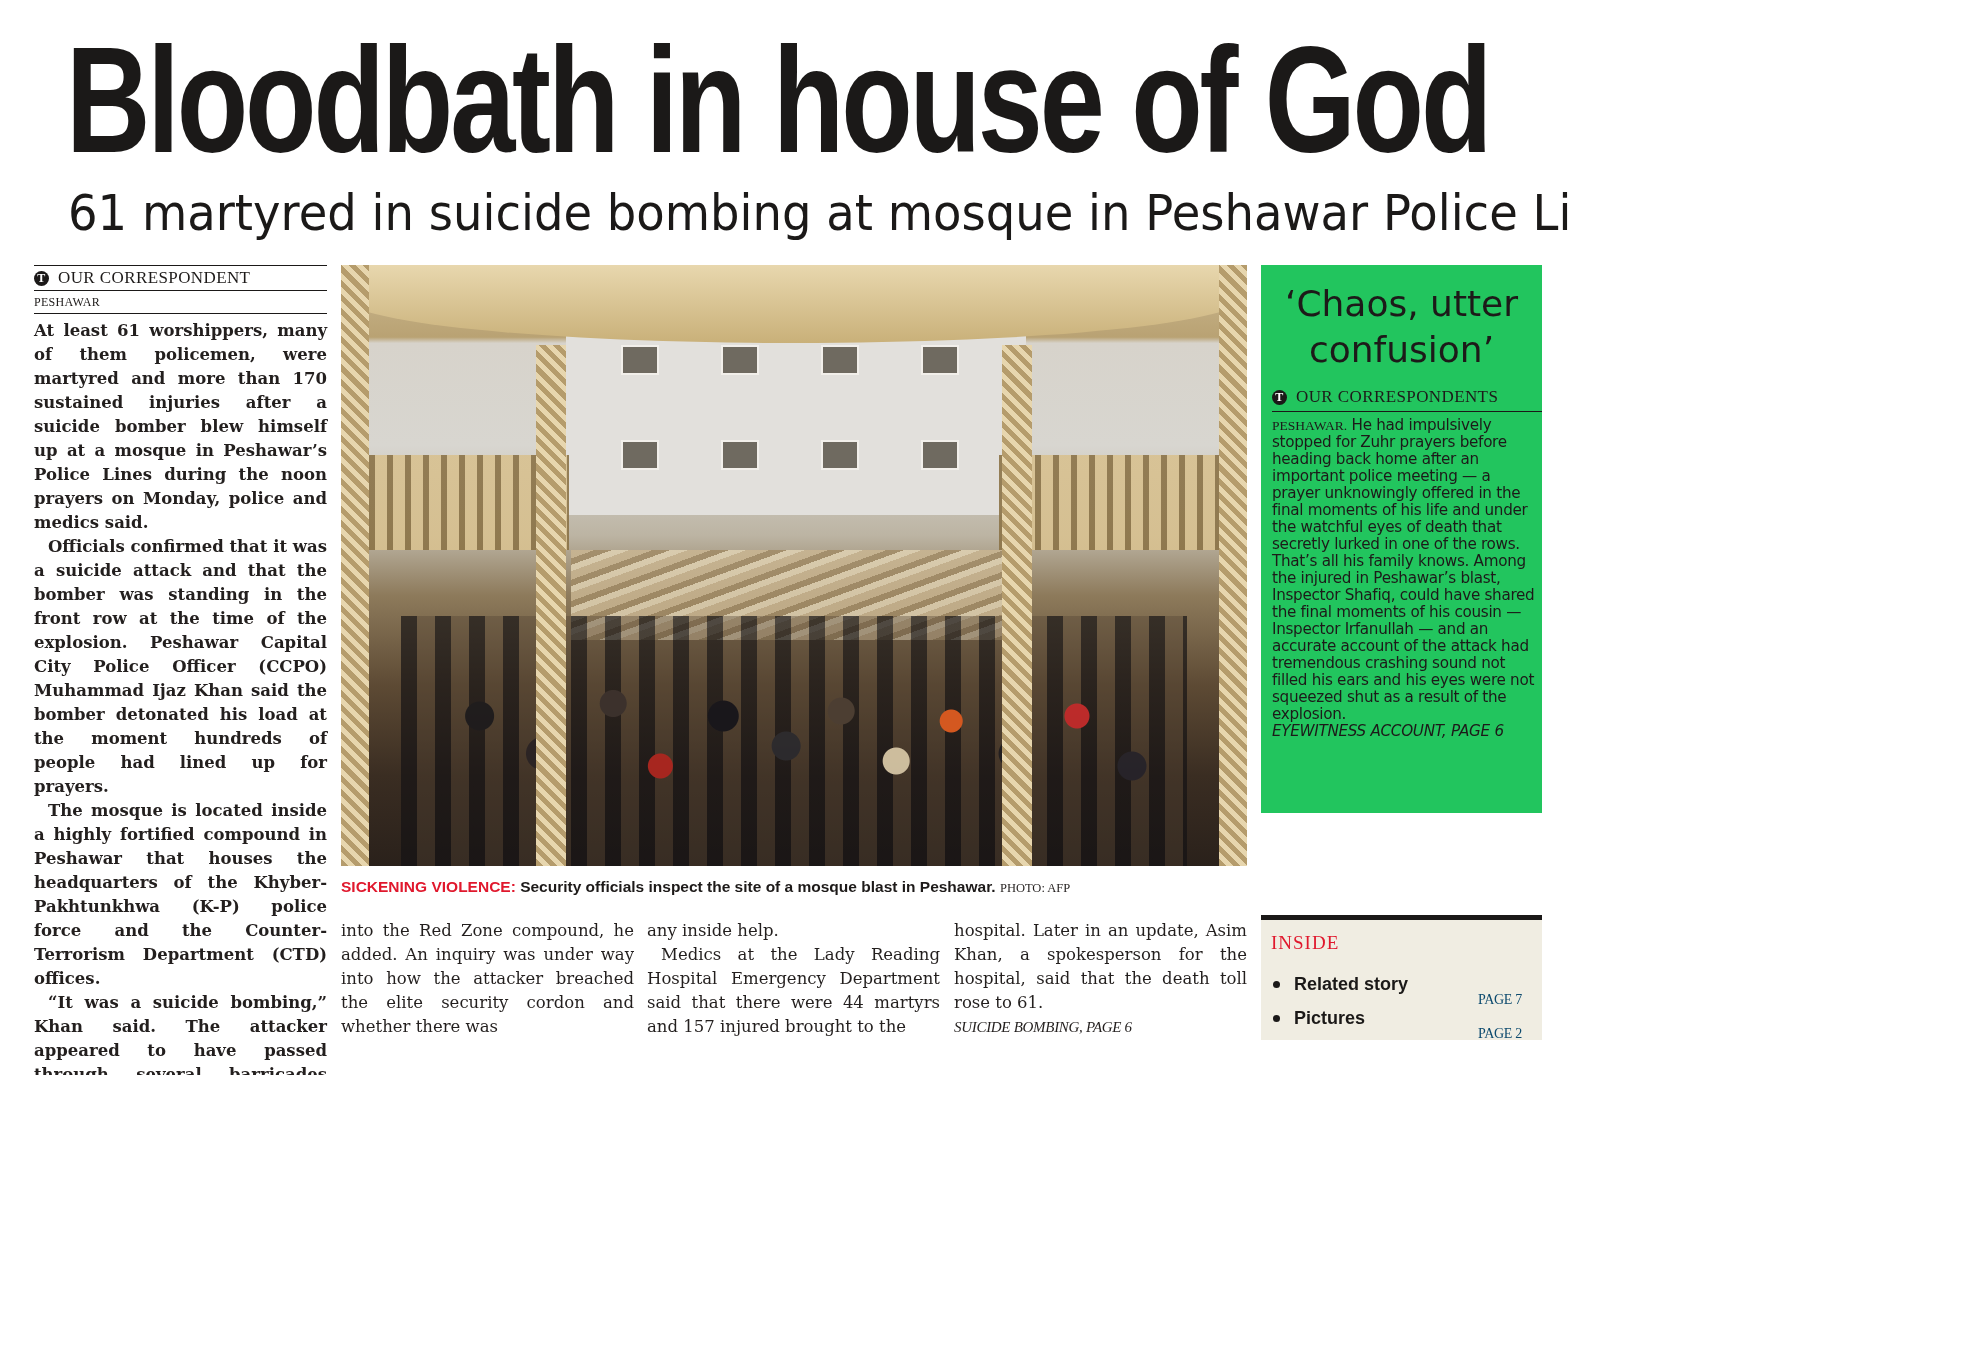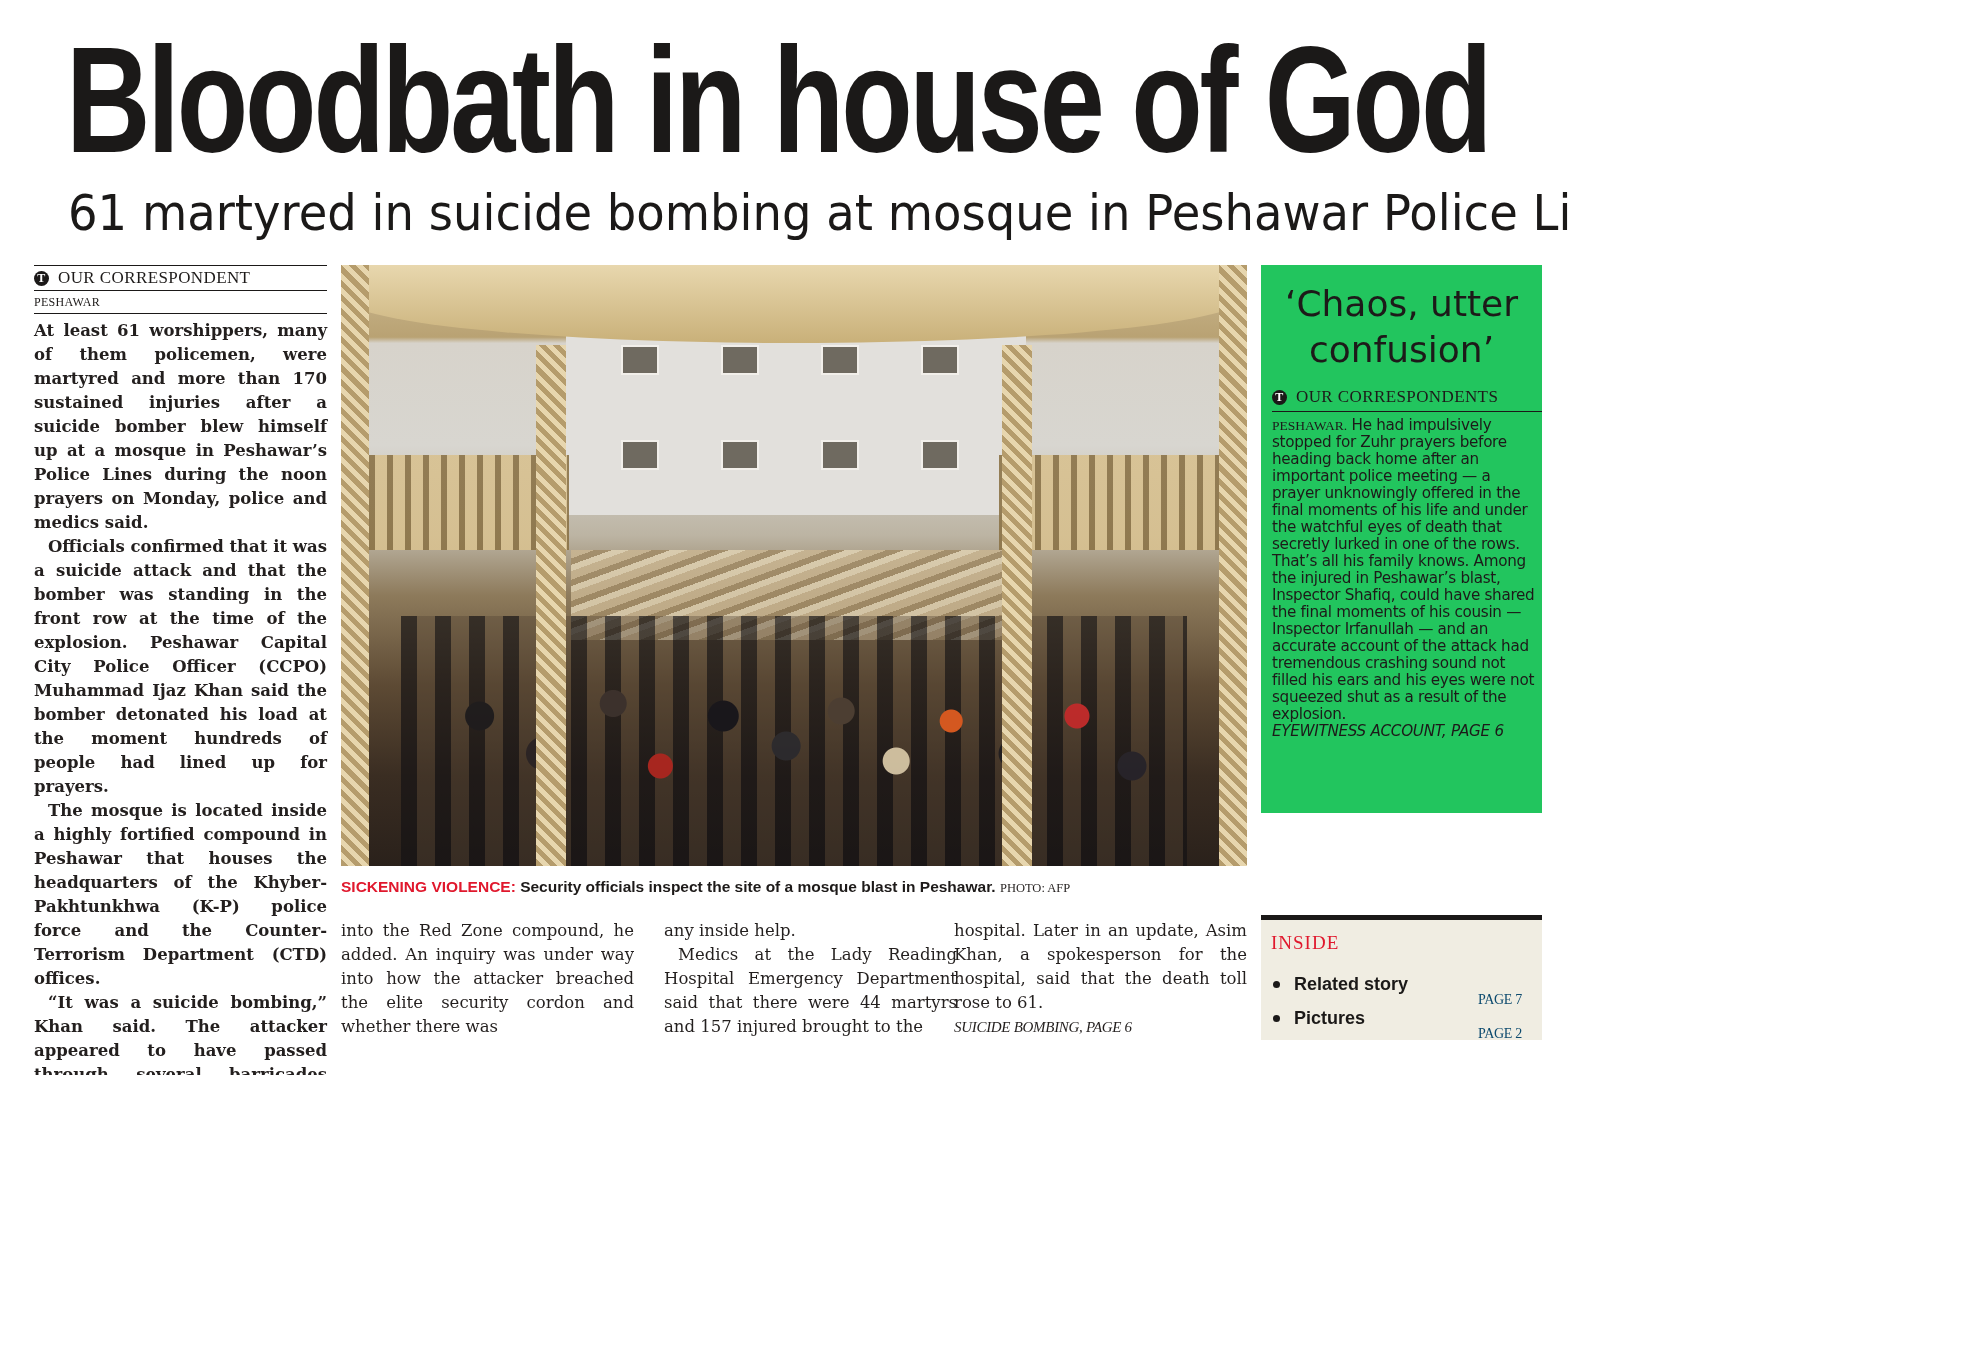--- a/index.html
+++ b/index.html
@@ -146,21 +146,21 @@
 
 <div class="abs" id="caption">
   <span class="kicker">SICKENING VIOLENCE:</span>
   <span class="text">Security officials inspect the site of a mosque blast in Peshawar.</span>
   <span class="credit">PHOTO: AFP</span>
 </div>
 
 <div class="abs bcol cond" style="left:341px;">
   <p>into the Red Zone compound, he added. An inquiry was under way into how the attacker breached the elite security cordon and whether there was</p>
 </div>
-<div class="abs bcol cond" style="left:664px;">
+<div class="abs bcol cond" style="left:647px;">
   <p>any inside help.</p>
   <p class="indent">Medics at the Lady Reading Hospital Emergency Department said that there were 44 martyrs and 157 injured brought to the</p>
 </div>
 <div class="abs bcol cond" style="left:954px;">
   <p>hospital. Later in an update, Asim Khan, a spokesperson for the hospital, said that the death toll rose to 61.</p>
   <div class="jump">SUICIDE BOMBING, PAGE 6</div>
 </div>
 
 <div class="abs" id="sidebar">
   <h3 id="sidebar-title">

